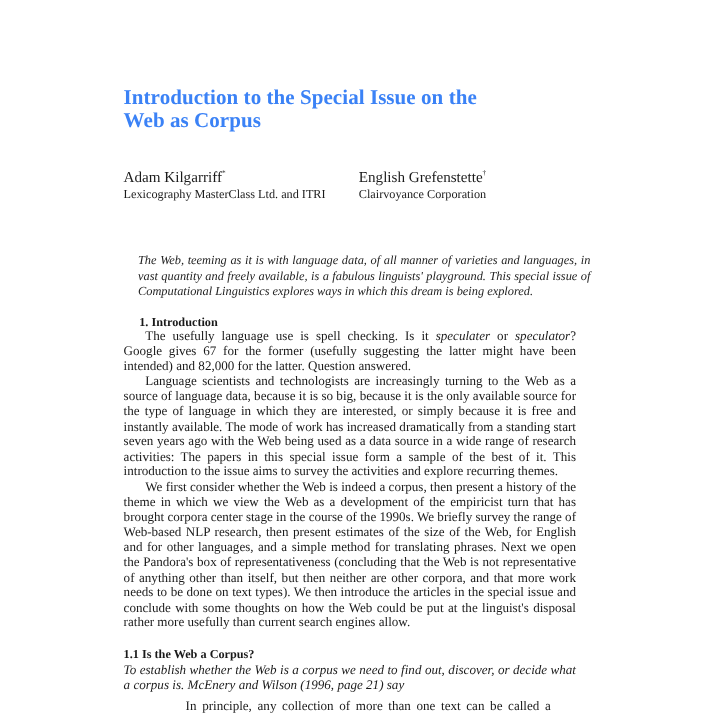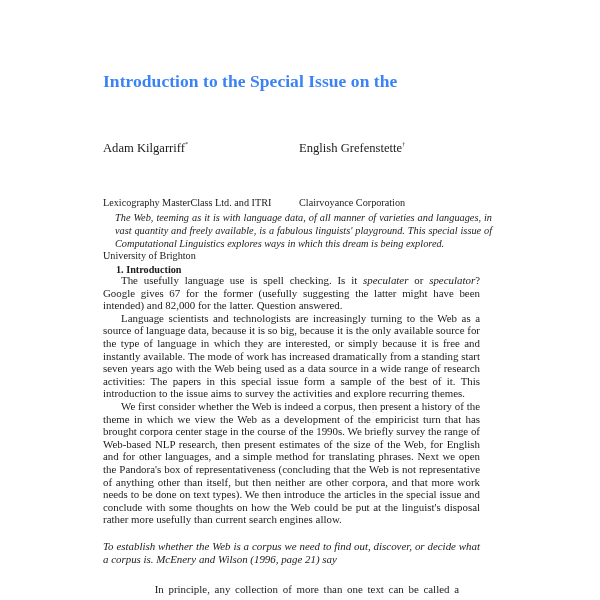--- a/index.html
+++ b/index.html
@@ -52,21 +52,20 @@
     }
     .author-name sup {
       font-size: 6px;
       vertical-align: 6px;
       line-height: 0;
     }
     .author-aff {
       font-size: 10.2px;
       line-height: 13px;
       display: block;
-      margin-top: 40px;
     }
     .abstract {
       position: absolute;
       top: 199px;
       left: 0;
       width: 377px;
       font-family: "Liberation Serif", serif;
       font-style: italic;
       font-size: 10.3px;
       line-height: 13px;
@@ -138,43 +137,44 @@
       text-align: right;
     }
   </style>
 </head>
 <body>
 
 <div class="page">
 
   <h1 class="title">
     <span>Introduction to the Special Issue on the</span><br>
+    <span>Web as Corpus</span>
   </h1>
 
   <div class="authors">
     <div class="author a1">
       <span class="author-name"><span>Adam Kilgarriff</span><sup>*</sup></span>
       <span class="author-aff">Lexicography MasterClass Ltd. and ITRI</span>
-      <span class="author-aff">University of Brighton</span>
     </div>
     <div class="author a2">
       <span class="author-name"><span>English Grefenstette</span><sup>†</sup></span>
       <span class="author-aff">Clairvoyance Corporation</span>
     </div>
   </div>
 
   <p class="abstract">The Web, teeming as it is with language data, of all manner of varieties and languages, in vast quantity and freely available, is a fabulous linguists' playground. This special issue of Computational Linguistics explores ways in which this dream is being explored.</p>
 
   <h2 class="section-heading">1. Introduction</h2>
 
   <div class="body-text">
     <p class="indent"><span>The usefully language use is spell checking. Is it </span><em>speculater</em><span> or </span><em>speculator</em><span>? Google gives 67 for the former (usefully suggesting the latter might have been intended) and 82,000 for the latter. Question answered.</span></p>
     <p class="indent">Language scientists and technologists are increasingly turning to the Web as a source of language data, because it is so big, because it is the only available source for the type of language in which they are interested, or simply because it is free and instantly available. The mode of work has increased dramatically from a standing start seven years ago with the Web being used as a data source in a wide range of research activities: The papers in this special issue form a sample of the best of it. This introduction to the issue aims to survey the activities and explore recurring themes.</p>
     <p class="indent">We first consider whether the Web is indeed a corpus, then present a history of the theme in which we view the Web as a development of the empiricist turn that has brought corpora center stage in the course of the 1990s. We briefly survey the range of Web-based NLP research, then present estimates of the size of the Web, for English and for other languages, and a simple method for translating phrases. Next we open the Pandora's box of representativeness (concluding that the Web is not representative of anything other than itself, but then neither are other corpora, and that more work needs to be done on text types). We then introduce the articles in the special issue and conclude with some thoughts on how the Web could be put at the linguist's disposal rather more usefully than current search engines allow.</p>
   </div>
 
   <div class="subsection">
+    <h3 class="subsection-heading">1.1 Is the Web a Corpus?</h3>
     <p class="subsection-text">To establish whether the Web is a corpus we need to find out, discover, or decide what a corpus is. McEnery and Wilson (1996, page 21) say</p>
   </div>
 
   <p class="blockquote">In principle, any collection of more than one text can be called a</p>
 
 </div>
 
 </body></html>

